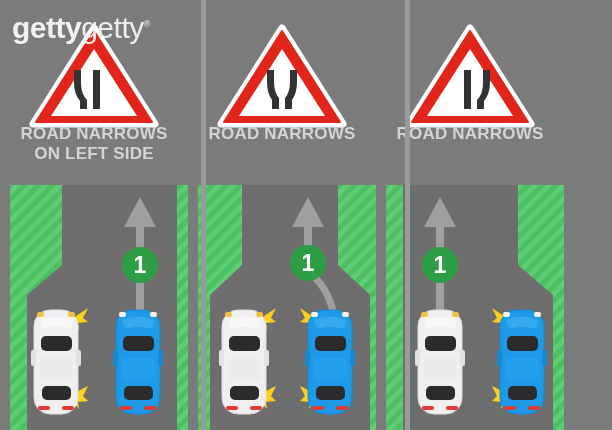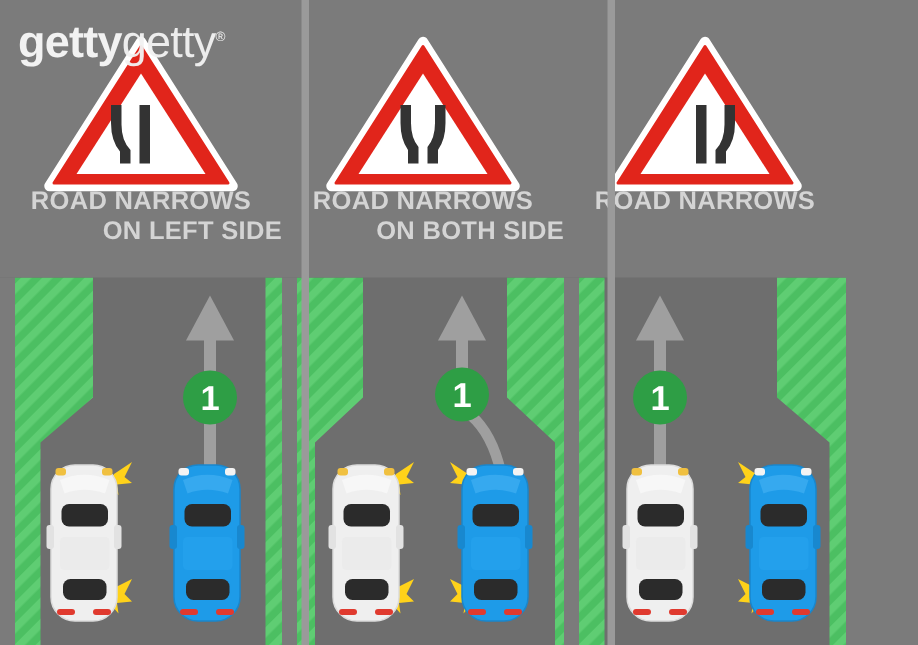--- a/index.html
+++ b/index.html
@@ -33,21 +33,21 @@
 
   
   .head{position:relative;height:185px;}
   .sign{position:absolute;left:50%;top:24px;transform:translateX(-50%);}
   .caption{
     position:absolute;left:0;right:0;top:124px;
     text-align:center;color:#d4d4d4;
     font-weight:bold;font-size:17px;line-height:20px;
     letter-spacing:.2px;
   }
-  .caption .l2{display:block;text-align:right;}
+  .caption .l2{display:block;}
 
   
   .road{position:absolute;left:0;top:185px;width:204px;height:245px;}
   .asphalt{position:absolute;inset:0;background:#6e6e6e;}
   .shoulder{position:absolute;top:0;bottom:0;background:#7b7b7b;}
   .sh-l{left:0;width:10px;}
   .sh-r{right:0;width:10px;}
 
   svg.roadsvg{position:absolute;left:0;top:0;}
 
@@ -159,21 +159,20 @@
             <path d="M65 4 L126 100 L4 100 Z" fill="#ffffff" stroke="#ffffff" stroke-width="7" stroke-linejoin="round"></path>
             <path d="M65 7 L123 98 L7 98 Z" fill="#e1251b" stroke="#e1251b" stroke-width="2" stroke-linejoin="round"></path>
             <path d="M65 25 L108 92 L22 92 Z" fill="#ffffff"></path>
 
             <path d="M50 46 L57 46 L57 58 Q57 68 62 74 L62 85 L55 85 L55 76 Q50 69 50 58 Z" fill="#333333"></path>
             <path d="M73 46 L80 46 L80 58 Q80 69 75 76 L75 85 L68 85 L68 74 Q73 68 73 58 Z" fill="#333333"></path>
           </svg>
         </div>
         <div class="caption">
           <span>ROAD NARROWS</span>
-          <span class="l2">ON BOTH SIDE</span>
         </div>
       </div>
 
       <div class="road">
         <div class="asphalt"></div>
         <div class="shoulder sh-l"></div>
         <div class="shoulder sh-r"></div>
 
         <svg class="roadsvg" width="204" height="245" viewBox="0 0 204 245">
           <defs>

